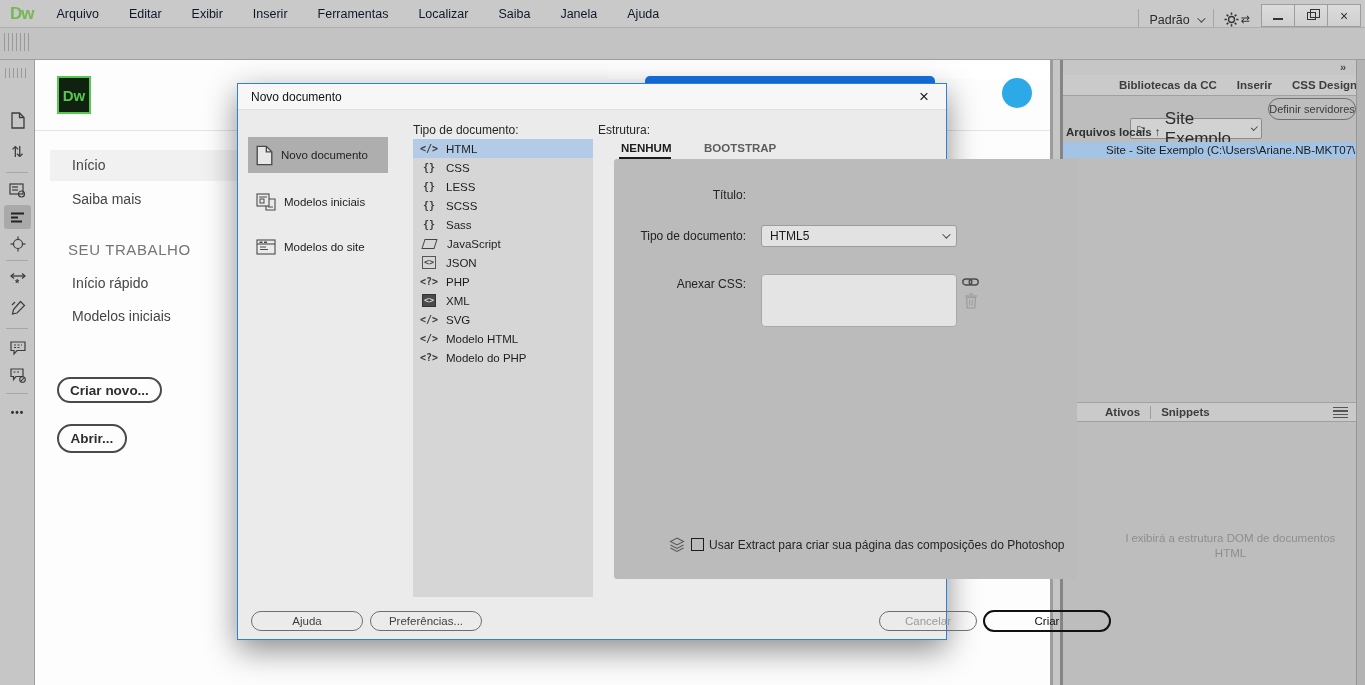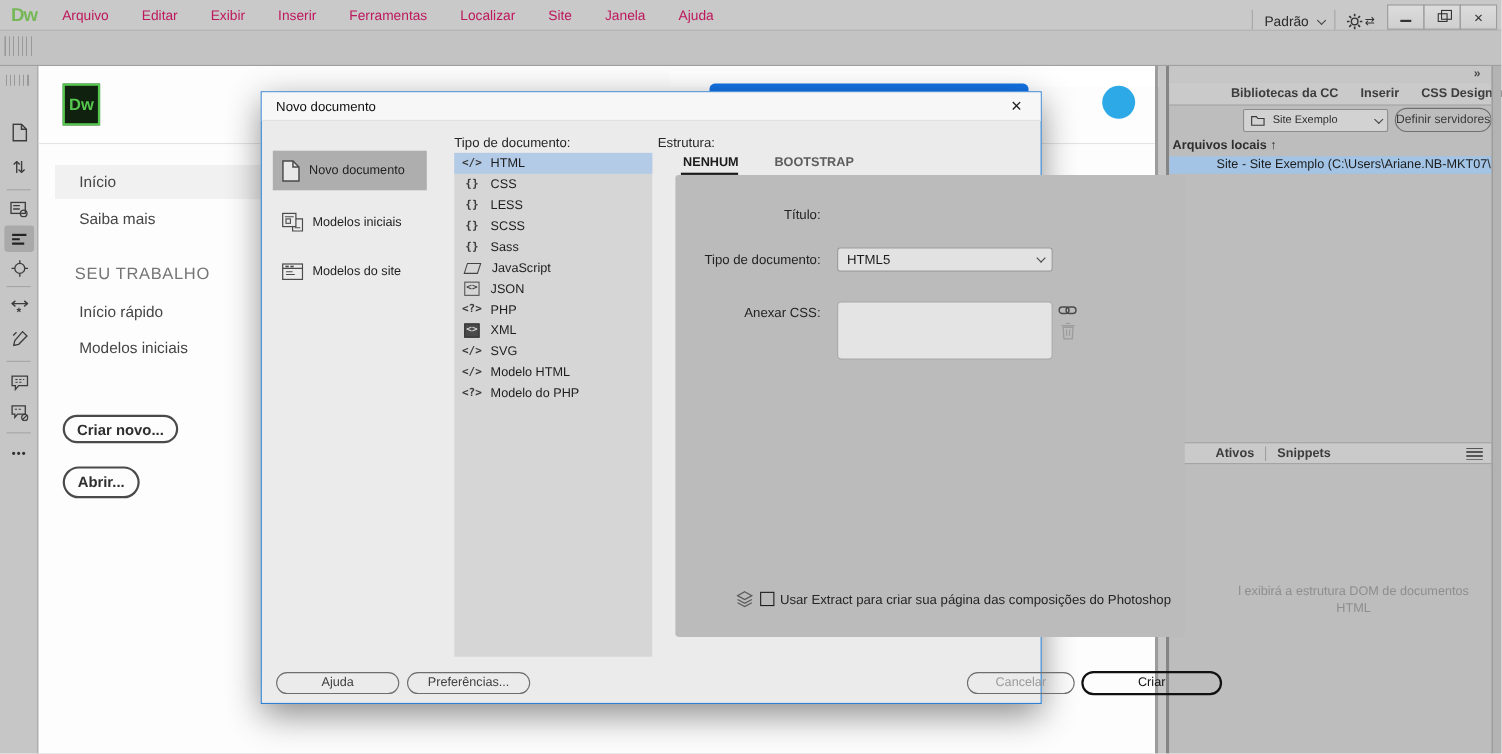--- a/index.html
+++ b/index.html
@@ -4,21 +4,21 @@
 <style>
   * { margin:0; padding:0; box-sizing:border-box; }
   html,body { width:1365px; height:685px; }
   body { font-family:"Liberation Sans", sans-serif; }
   .abs { position:absolute; }
   #screen { position:relative; width:1365px; height:685px; background:#c6c6c6; overflow:hidden; font-size:12px; color:#262626; }
 
   
   #menubar { left:0; top:0; width:1365px; height:28px; background:#c9c9c9; border-bottom:1px solid #aeaeae; display:flex; align-items:center; }
   .dw-logo-text { margin-left:10px; font-weight:bold; font-size:17px; color:#76b757; letter-spacing:-1px; }
-  .menu-item { padding:0 15px; font-size:12.5px; color:#be185d; line-height:28px; }
+  .menu-item { padding:0 15px; font-size:12.5px; color:#0f172a; line-height:28px; }
   .mb-right { margin-left:auto; display:flex; align-items:flex-end; height:100%; }
   .mb-sep { width:1px; height:18px; background:#a6a6a6; margin:0 10px; }
   .workspace { display:flex; align-items:center; gap:7px; font-size:12.5px; color:#2b2b2b; }
   .chev { display:inline-block; width:6px; height:6px; border-right:1.4px solid #444; border-bottom:1.4px solid #444; transform:rotate(45deg) translateY(-2px); }
   .gear-wrap { display:flex; align-items:center; gap:2px; color:#333; }
   .win-btns { display:flex; margin-left:12px; margin-right:4px; }
   .win-btn { width:34px; height:23px; border:1px solid #9d9d9d; background:linear-gradient(#dcdcdc,#cfcfcf); display:flex; align-items:center; justify-content:center; font-size:14px; color:#333; margin-left:-1px; }
   .restore-ic { position:relative; width:9px; height:8px; border:1.3px solid #333; background:transparent; }
   .restore-ic::before { content:""; position:absolute; left:2px; top:-4px; width:8px; height:7px; border:1.3px solid #333; }
   .min-ic { width:10px; height:0; border-top:2px solid #333; margin-top:6px; }
@@ -42,21 +42,21 @@
   .w-heading { position:absolute; font-size:15px; font-weight:normal; letter-spacing:0.6px; color:#757575; }
   .w-pill { position:absolute; border:2px solid #4a4a4a; border-radius:16px; background:transparent; display:flex; align-items:center; justify-content:center; font-weight:bold; font-size:13.5px; color:#2e2e2e; }
   .nav-hl { position:absolute; left:15px; top:90px; width:200px; height:31px; background:#f1f1f1; }
 
   
   .dock-bg { background:#bdbdbd; }
   .dock-tabbar { background:#cacaca; border-bottom:1px solid #a0a0a0; display:flex; align-items:center; font-size:11.5px; font-weight:bold; color:#3d3d3d; }
   .dock-tab { padding:0 10px; white-space:nowrap; }
   .dock-tab-sep { width:1px; height:13px; background:#9e9e9e; }
   .hamb { width:15px; height:11px; background:repeating-linear-gradient(180deg,#555 0 1.5px,transparent 1.5px 3.4px); margin-left:auto; margin-right:8px; }
-  .site-select { position:absolute; border:1px solid #8c8c8c; background:#d2d2d2; border-radius:2px; display:flex; align-items:center; gap:7px; padding:0 6px; font-size:10px; color:#2c2c2c; }
+  .site-select { position:absolute; border:1px solid #8c8c8c; background:#d2d2d2; border-radius:2px; display:flex; align-items:center; gap:20px; padding:0 6px; font-size:17px; color:#2c2c2c;margin-top:19px; }
   .dock-pill { position:absolute; border:1px solid #6f6f6f; border-radius:11px; display:flex; align-items:center; justify-content:center; font-size:11px; color:#3a3a3a; background:transparent; white-space:nowrap; }
   .sel-file-row { background:#a3c4e5; font-size:11.5px; color:#1c1c1c; white-space:nowrap; overflow:hidden; }
   .dom-hint { font-size:11.5px; color:#8e8e8e; text-align:center; line-height:15px; }
 
   
   #dialog { left:237px; top:83px; width:710px; height:557px; background:#ebebeb; border:1px solid #2e82d6; box-shadow:0 10px 30px rgba(0,0,0,0.45); z-index:10; }
   .dlg-titlebar { position:absolute; left:0; top:0; width:100%; height:26px; background:#f7f7f7; border-bottom:1px solid #e1e1e1; }
   .dlg-title { position:absolute; left:13px; top:6px; font-size:12px; color:#111; }
   .dlg-close { position:absolute; right:12px; top:3px; font-size:17px; color:#222; width:20px; text-align:center; }
   .cat-item { position:absolute; left:10px; width:140px; height:36px; display:flex; align-items:center; gap:8px; padding-left:8px; font-size:11.5px; color:#222; }
@@ -87,21 +87,21 @@
 <div id="screen">
 
   <div id="menubar" class="abs">
     <span class="dw-logo-text">Dw</span>
     <span class="menu-item" style="margin-left:8px;">Arquivo</span>
     <span class="menu-item">Editar</span>
     <span class="menu-item">Exibir</span>
     <span class="menu-item">Inserir</span>
     <span class="menu-item">Ferramentas</span>
     <span class="menu-item">Localizar</span>
-    <span class="menu-item">Site</span>
+    <span class="menu-item">Saiba</span>
     <span class="menu-item">Janela</span>
     <span class="menu-item">Ajuda</span>
     <div class="mb-right">
       <span class="mb-sep"></span>
       <span class="workspace">
         <span>Padrão</span>
         <span class="chev"></span>
       </span>
       <span class="mb-sep"></span>
       <span class="gear-wrap">

